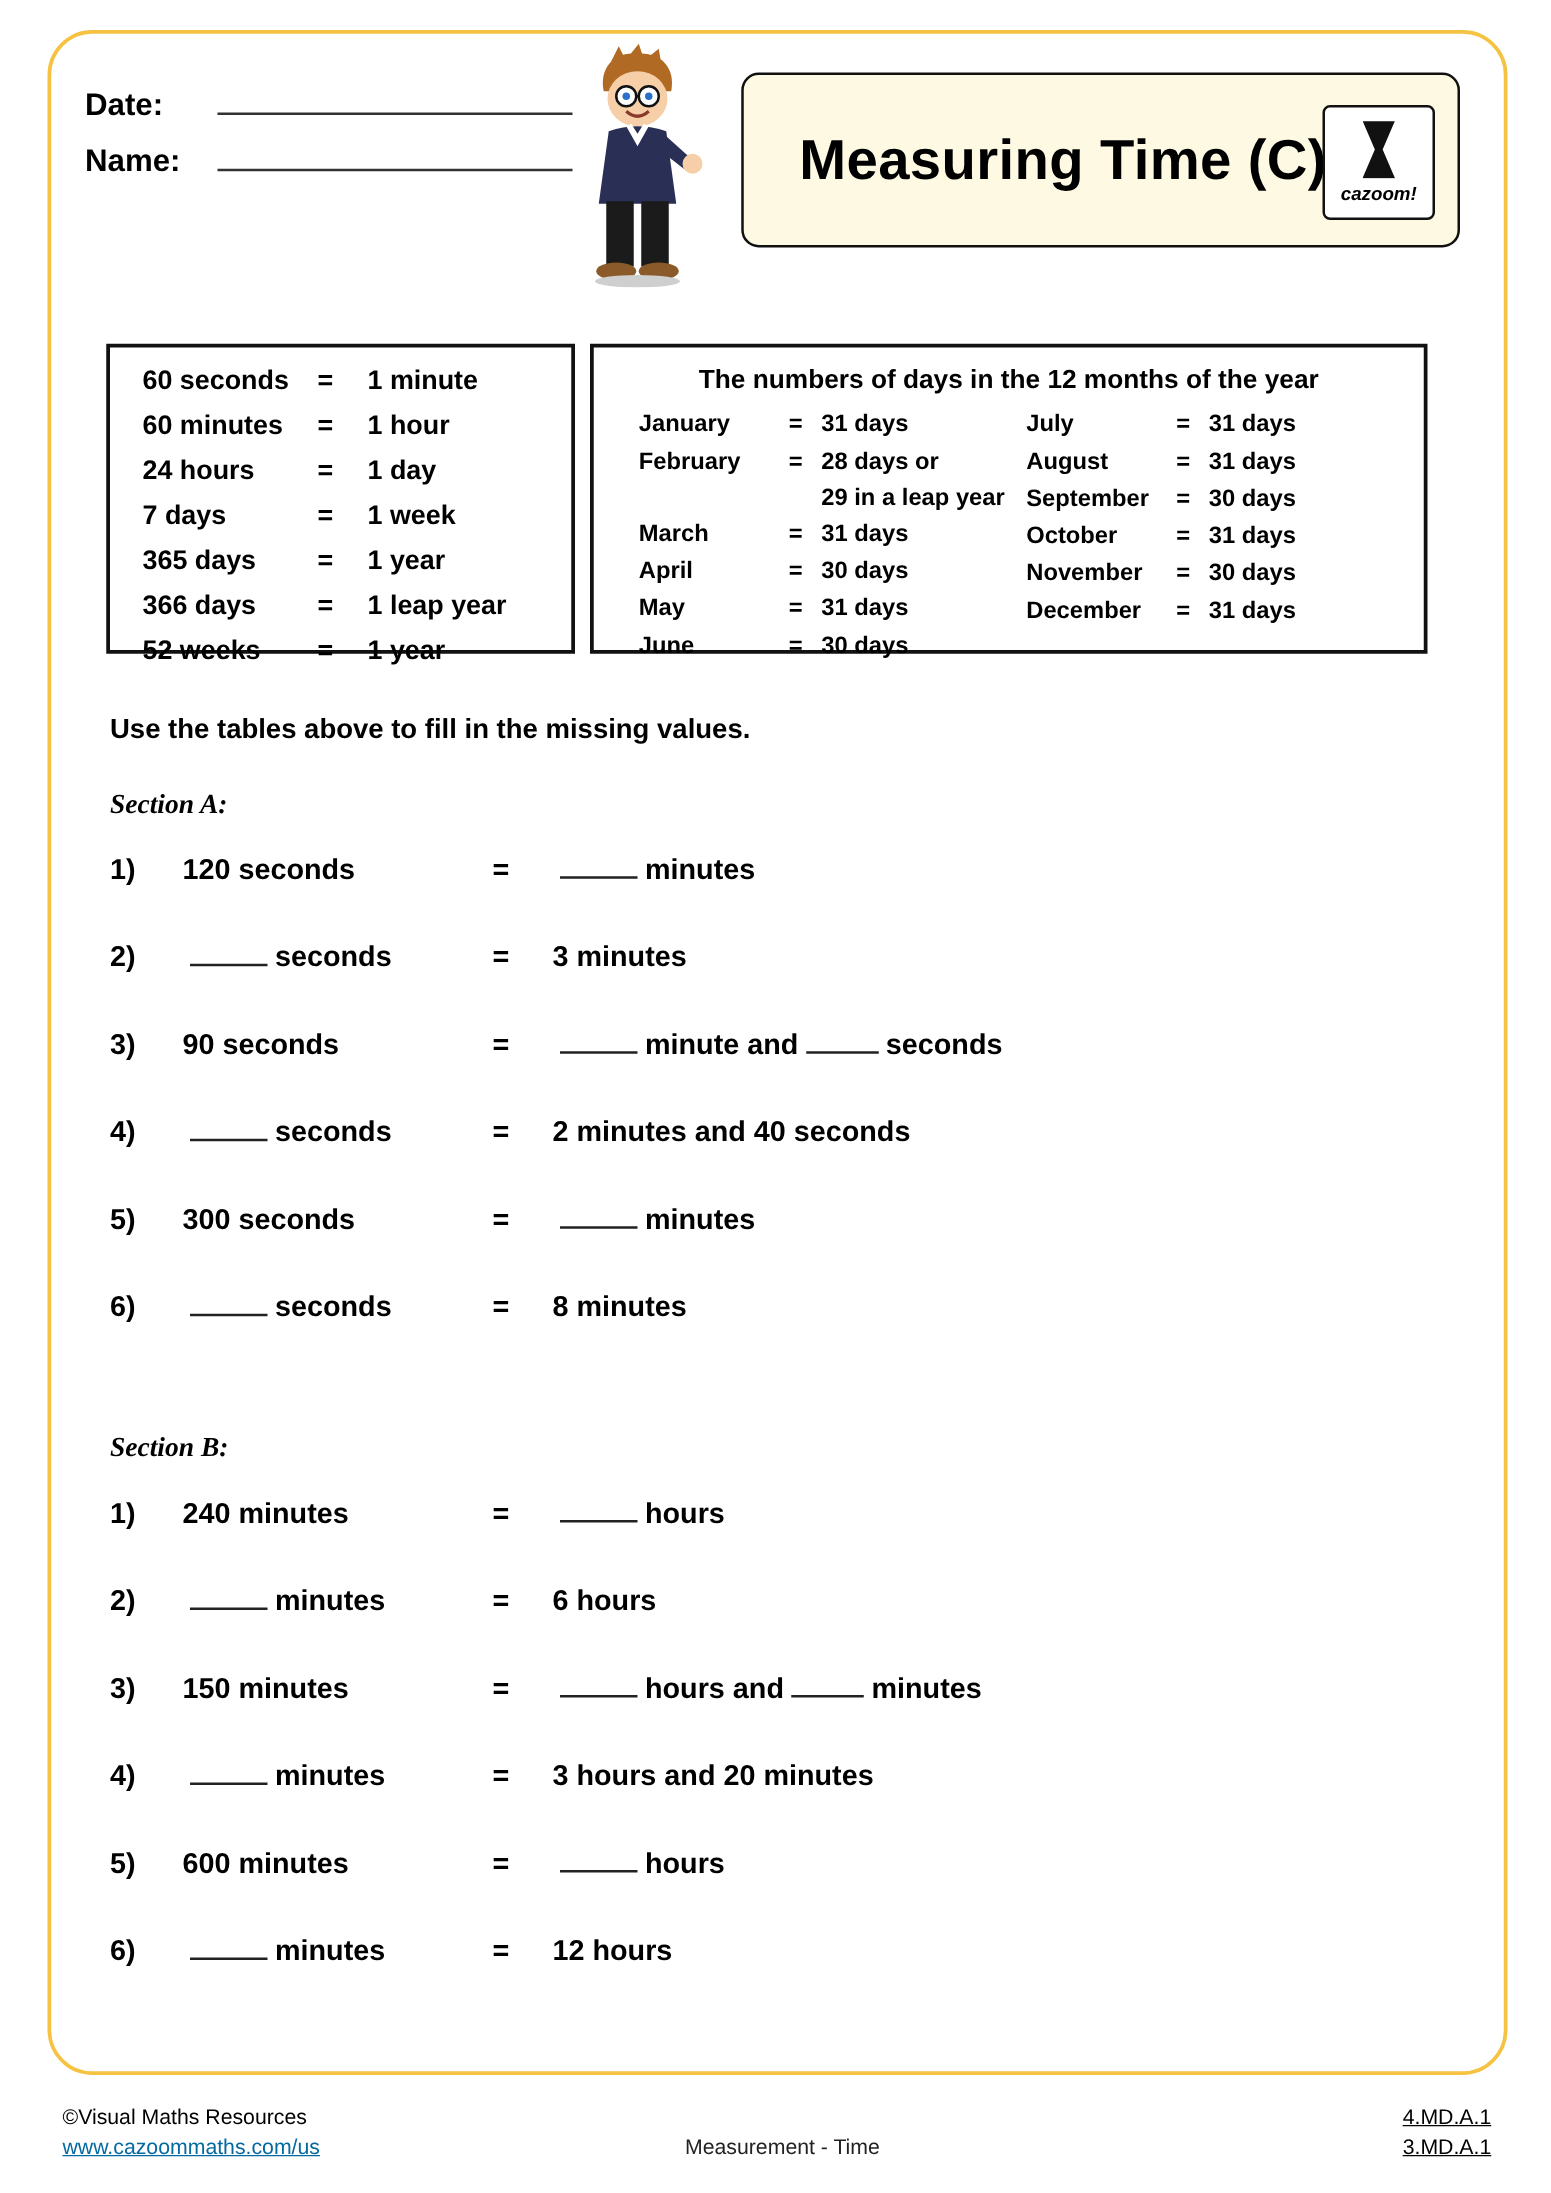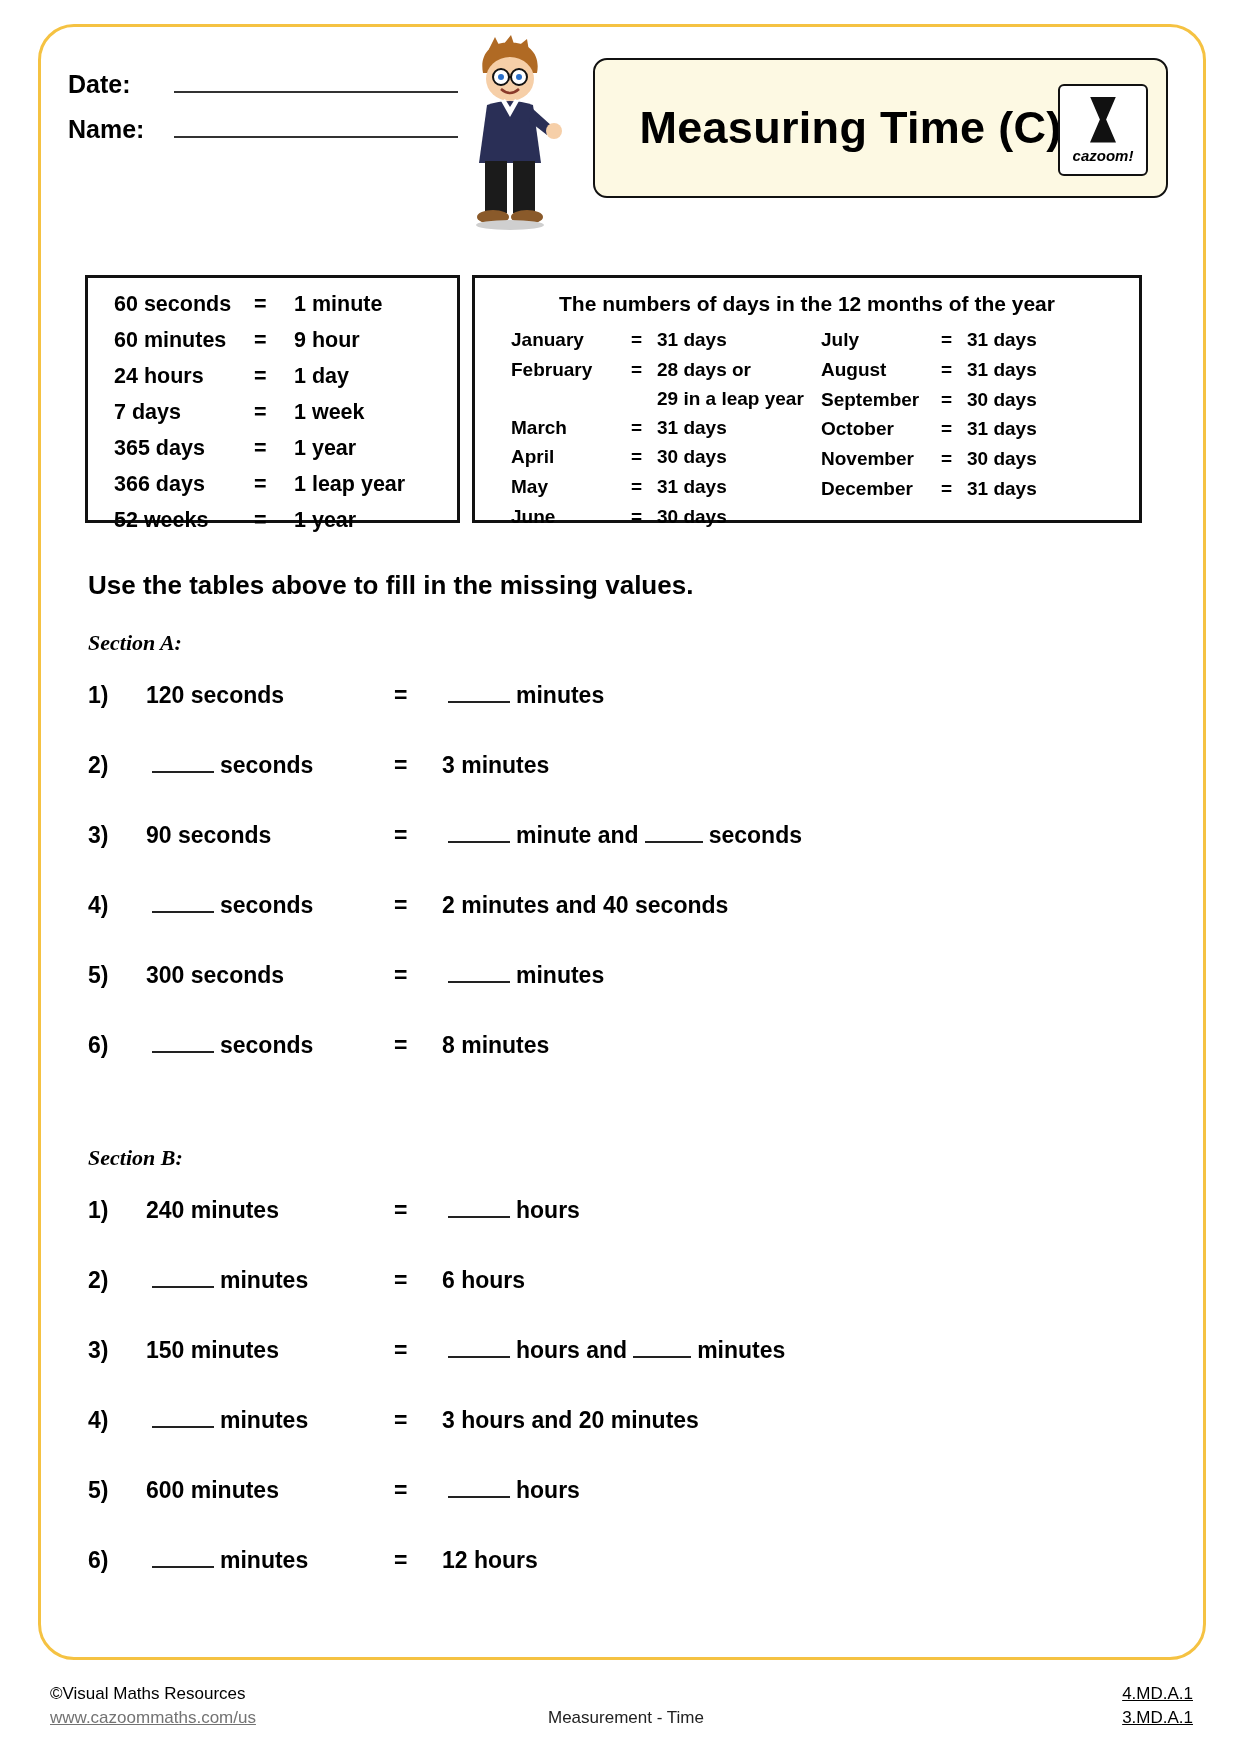--- a/index.html
+++ b/index.html
@@ -83,38 +83,38 @@
   .months-title { text-align: center; font-size: 21px; font-weight: bold; margin-bottom: 12px; }
   .months-cols { display: flex; padding-left: 36px; }
   .months-col { width: 310px; }
   .m-row { display: flex; font-size: 19px; font-weight: bold; margin-bottom: 6px; line-height: 1.25; }
   .m-name { width: 120px; }
   .m-eq { width: 26px; }
   .m-val { }
   .m-sub { margin-left: 146px; font-size: 19px; font-weight: bold; margin-bottom: 6px; }
 
   
-  .instruction { position: absolute; left: 88px; top: 570px; font-size: 26px; font-weight: bold; }
+  .instruction { position: absolute; left: 88px; top: 570px; font-size: 22px; font-weight: bold; }
 
   
   .section-title { position: absolute; font-size: 22px; font-weight: bold; font-style: italic; font-family: "Liberation Serif", serif; }
   .q-row { position: absolute; display: flex; align-items: baseline; font-size: 23px; font-weight: bold; }
   .q-num { width: 58px; }
   .q-left { width: 248px; }
   .q-eq { width: 48px; }
   .q-right { white-space: nowrap; }
   .blank {
     display: inline-block; width: 62px; border-bottom: 2px solid #222;
     height: 20px; margin: 0 6px;
   }
   .blank.sm { width: 58px; }
 
   
   .footer-left { position: absolute; left: 50px; top: 1684px; font-size: 17px; }
-  .footer-left a { color: #737373; text-decoration: underline; display: block; margin-top: 4px; }
+  .footer-left a { color: #0369a1; text-decoration: underline; display: block; margin-top: 4px; }
   .footer-center { position: absolute; left: 548px; top: 1708px; font-size: 17px; color: #222; }
   .footer-right { position: absolute; right: 48px; top: 1684px; font-size: 17px; text-align: right; }
   .footer-right div { margin-bottom: 4px; text-decoration: underline; }
 </style>
 </head>
 <body>
 
 <div class="page-frame"></div>
 
 <div class="content">
@@ -167,21 +167,21 @@
 
   <div class="facts-left">
     <div class="fact-line">
       <span class="fact-a">60 seconds</span>
       <span class="fact-eq">=</span>
       <span class="fact-b">1 minute</span>
     </div>
     <div class="fact-line">
       <span class="fact-a">60 minutes</span>
       <span class="fact-eq">=</span>
-      <span class="fact-b">9 hour</span>
+      <span class="fact-b">1 hour</span>
     </div>
     <div class="fact-line">
       <span class="fact-a">24 hours</span>
       <span class="fact-eq">=</span>
       <span class="fact-b">1 day</span>
     </div>
     <div class="fact-line">
       <span class="fact-a">7 days</span>
       <span class="fact-eq">=</span>
       <span class="fact-b">1 week</span>

